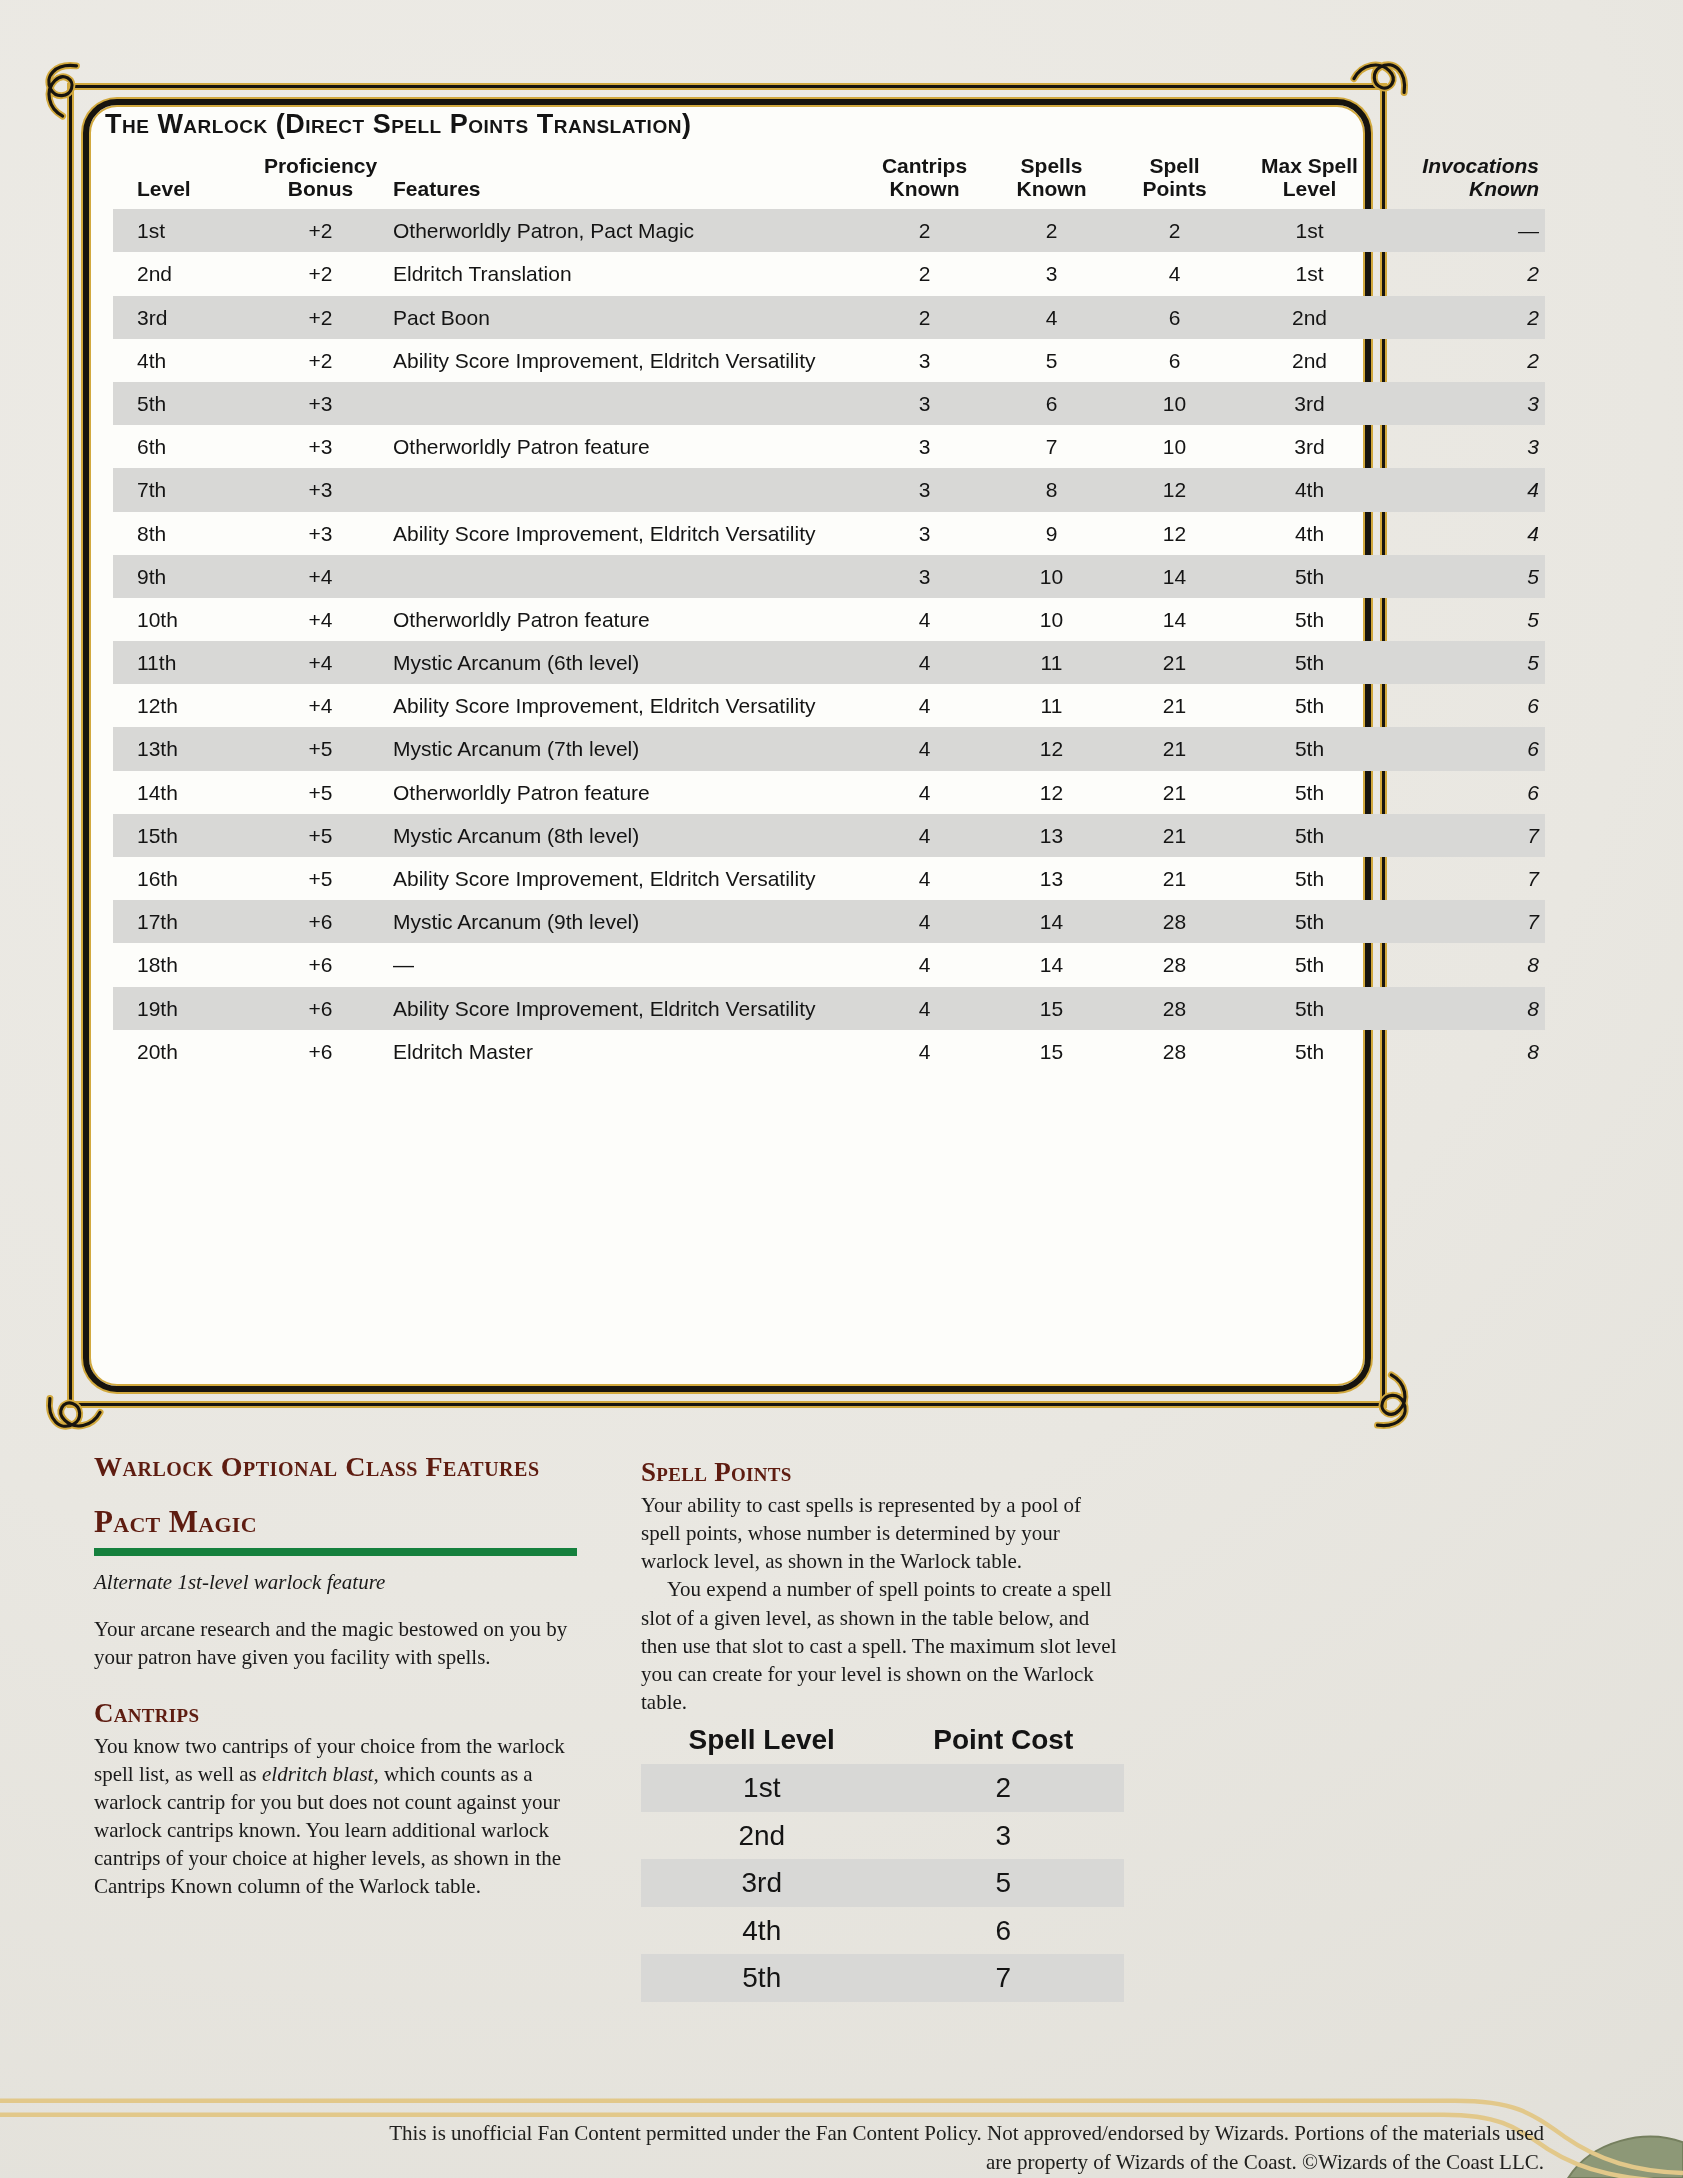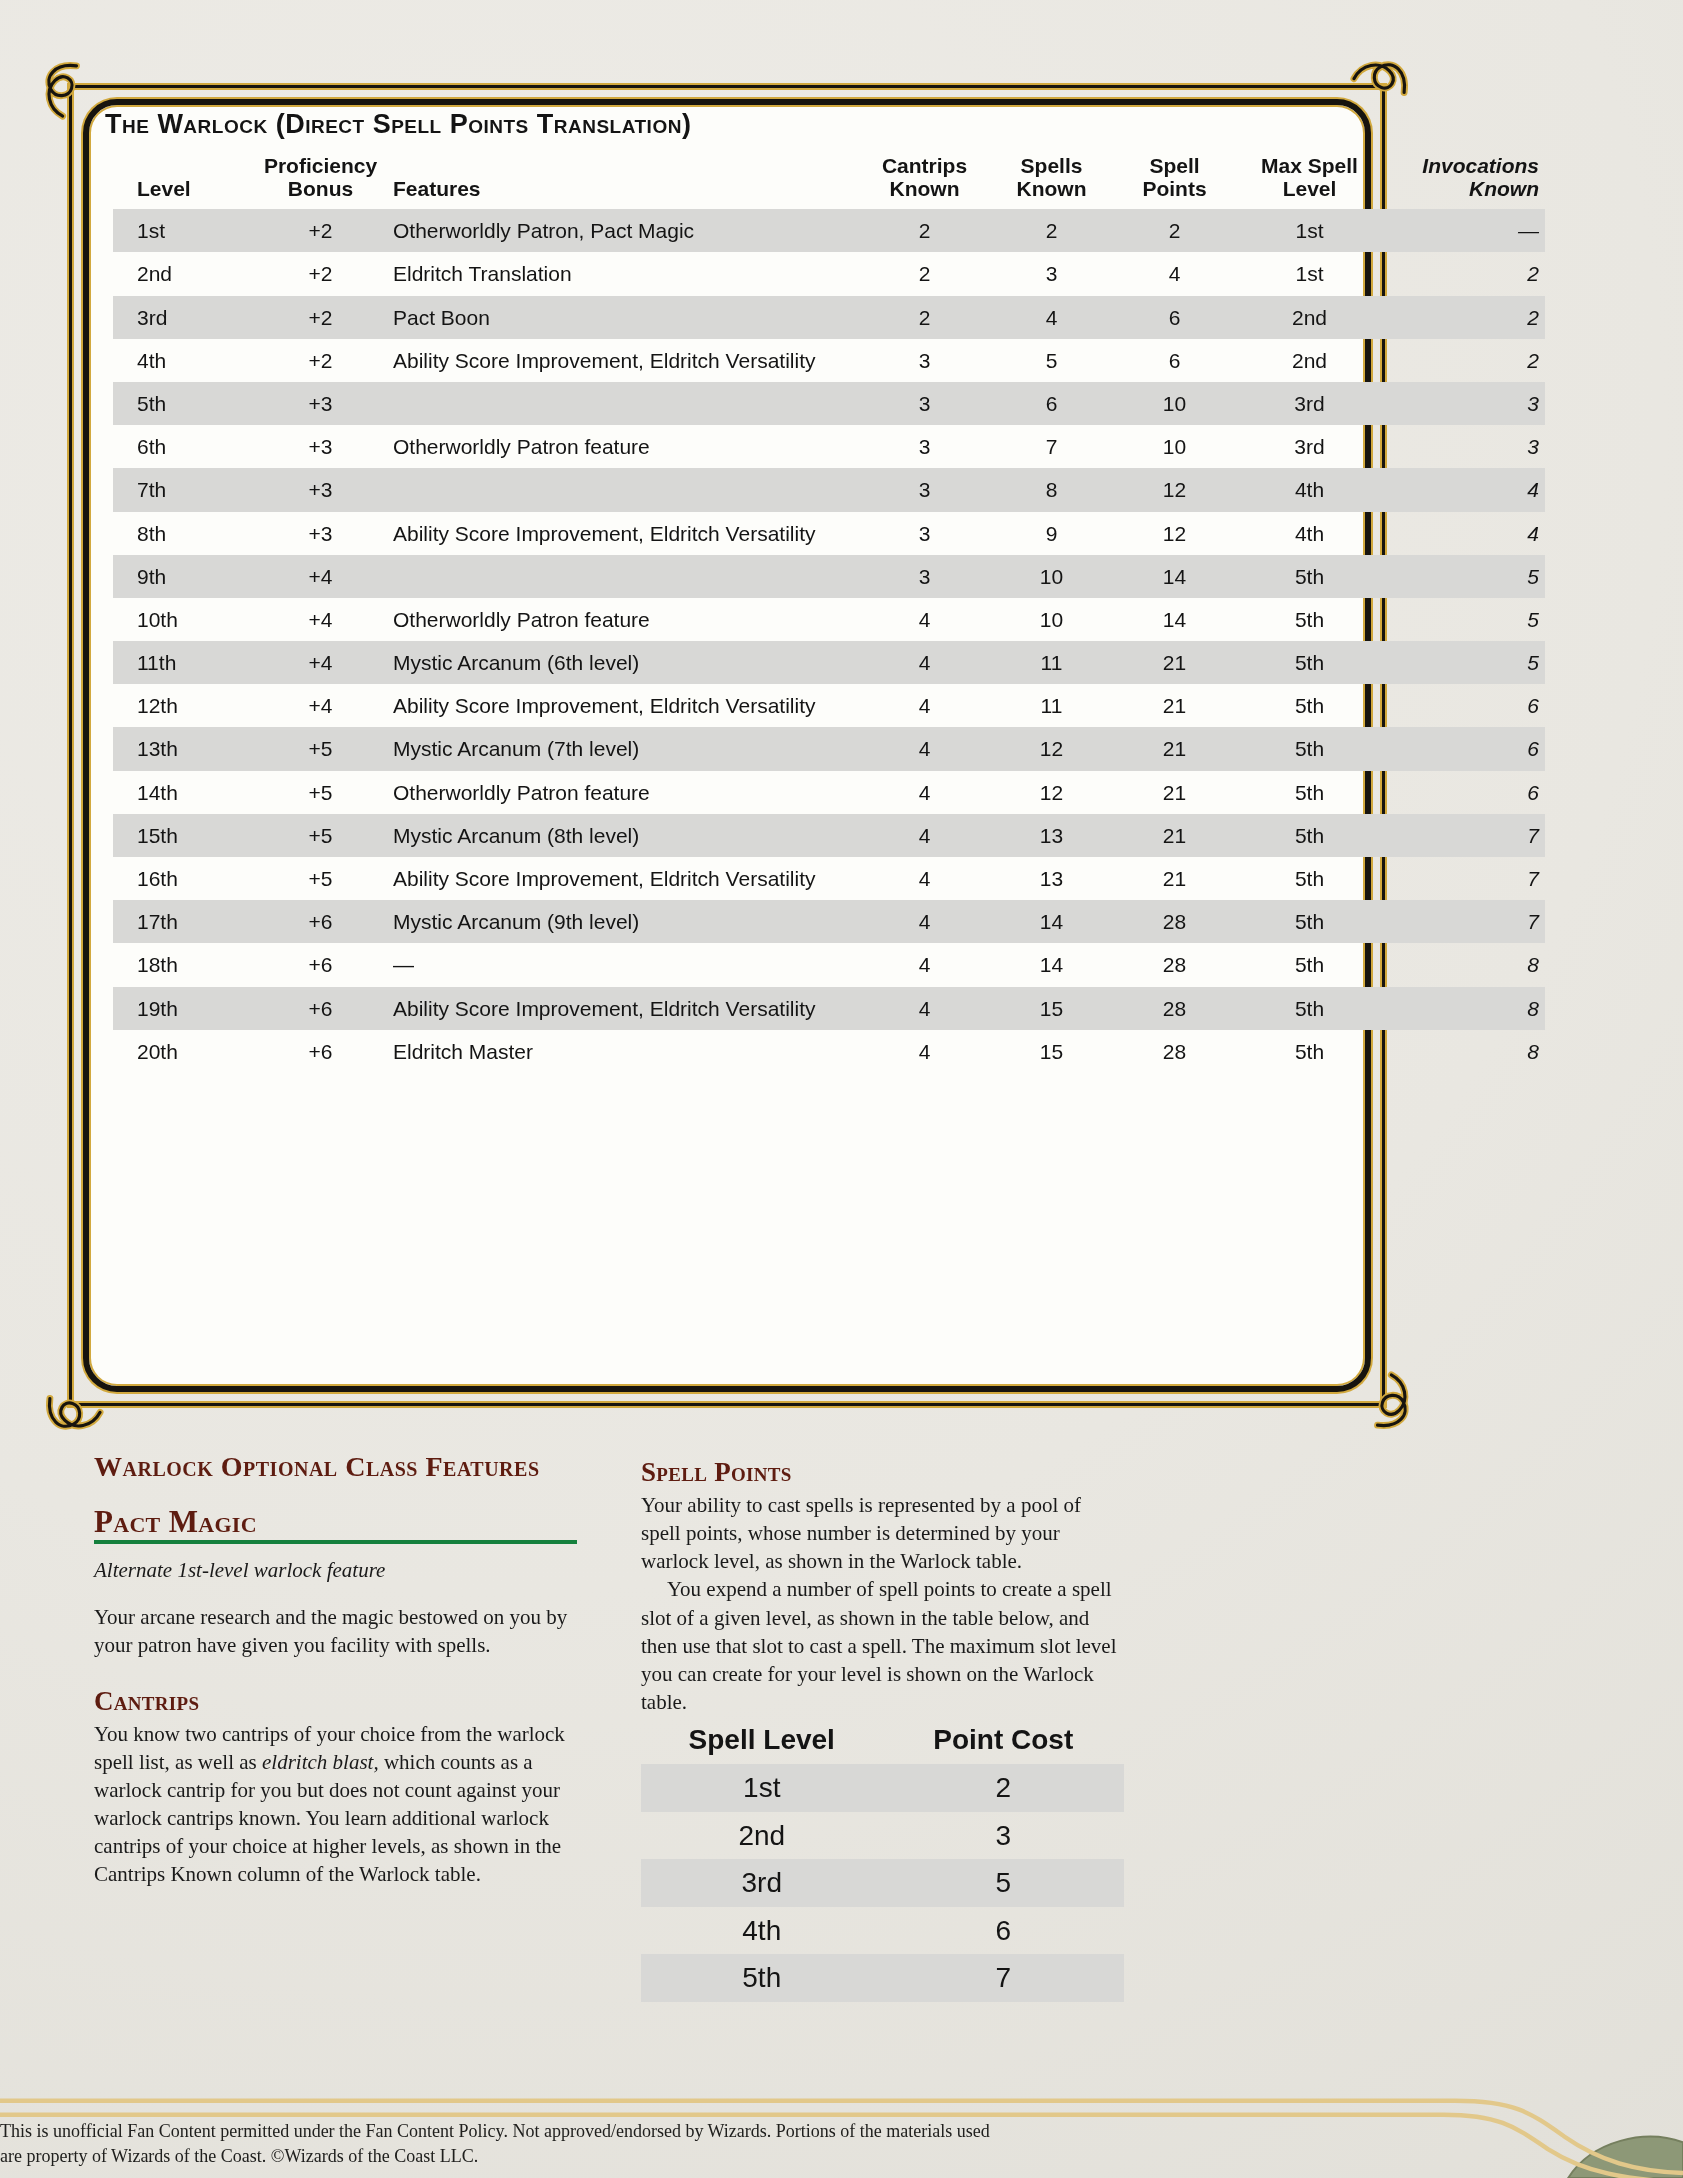--- a/index.html
+++ b/index.html
@@ -54,22 +54,22 @@
   .lower{position:absolute;left:94px;top:1451px;width:1020px;}
   .col-left{position:absolute;left:0;top:0;width:483px;}
   .col-right{position:absolute;left:547px;top:6px;width:483px;}
 
   .h-main{
     font-variant:small-caps;font-weight:700;color:#5e1c10;
     font-size:28px;line-height:1.12;letter-spacing:0.5px;margin:0;
   }
   .h-sub{
     font-variant:small-caps;font-weight:700;color:#5e1c10;
-    font-size:31px;margin:22px 0 0;
-    border-bottom:4px solid #15803d;letter-spacing:0.3px;
+    font-size:31px;margin:22px 0 0;padding-bottom:8px;
+    border-bottom:8px solid #15803d;letter-spacing:0.3px;
   }
   .h-minor{
     font-variant:small-caps;font-weight:700;color:#5e1c10;
     font-size:27px;margin:26px 0 2px;letter-spacing:0.3px;
   }
   .col-right .h-minor{margin-top:0;}
   .feature-subtitle{font-style:italic;font-size:21px;margin:14px 0 0;}
   .body-p{font-size:21px;line-height:1.34;margin:20px 0 0;}
   .body-p.tight{margin-top:3px;}
   .body-p.indent{margin-top:0;text-indent:26px;}
@@ -79,22 +79,22 @@
   table.pointcost{
     border-collapse:collapse;table-layout:fixed;width:100%;margin-top:8px;
     font-family:"Liberation Sans", sans-serif;font-size:28px;color:#141414;
   }
   table.pointcost th{font-weight:700;text-align:center;padding:0 0 8px;width:50%;}
   table.pointcost td{text-align:center;padding:7px 0;line-height:1.2;}
 
   
   .footer-decor{position:absolute;left:0;top:2085px;width:1683px;height:93px;}
   .footer-text{
-    position:absolute;left:0;top:2119px;width:1544px;text-align:left;
-    font-size:18px;line-height:1.38;color:#20201e;
+    position:absolute;left:0;top:2119px;width:1544px;text-align:right;
+    font-size:21px;line-height:1.38;color:#20201e;
   }
 </style>
 </head>
 <body>
 
 <div class="frame">
   <div class="frame-outer"></div>
   <div class="frame-inner"></div>
 
   <div class="knot tl">

